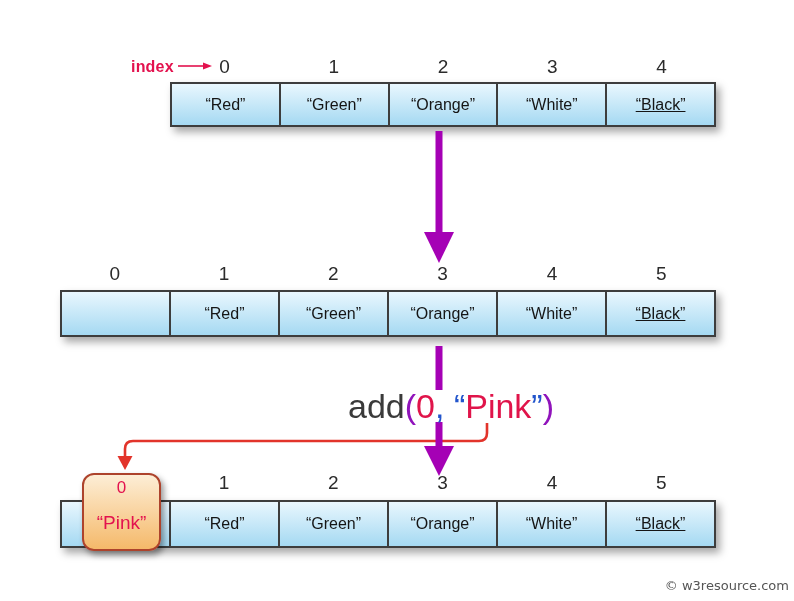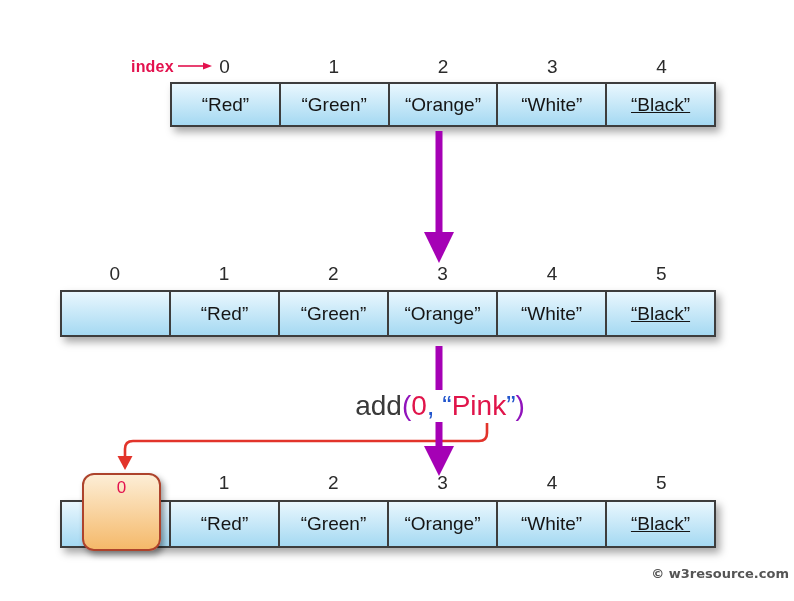--- a/index.html
+++ b/index.html
@@ -19,43 +19,43 @@
   
   .array-row{
     display:flex;
     border:2px solid var(--cell_border);
     background:linear-gradient(var(--cell_gradient_top), var(--cell_gradient_bottom));
     box-shadow:4px 5px 8px rgba(0,0,0,0.35);
     box-sizing:border-box;
   }
   .array-row .cell{
     flex:1;display:flex;align-items:center;justify-content:center;
-    font-size:19px;color:#151515;border-right:2px solid var(--cell_border);
+    font-size:16px;color:#151515;border-right:2px solid var(--cell_border);
     white-space:nowrap;
   }
   .array-row .cell:last-child{border-right:none;text-decoration:underline;}
 
   #top-array{left:170px;top:82px;width:546px;height:45px;}
   #top-index-row{left:170px;top:58px;width:546px;}
   #middle-array{left:60px;top:290px;width:656px;height:47px;}
   #middle-index-row{left:60px;top:265px;width:656px;}
   #bottom-array{left:60px;top:500px;width:656px;height:48px;}
   #bottom-index-row{left:60px;top:474px;width:656px;}
 
   
   #index-pointer-label{
     left:131px;top:58px;font-size:16px;font-weight:bold;
     color:var(--crimson);letter-spacing:0.2px;
   }
 
   
   #operation-call{
-    left:440px;top:390px;transform:translateX(-50%);
+    left:451px;top:390px;transform:translateX(-50%);
     background:#ffffff;padding:0 6px;height:32px;line-height:32px;
-    font-size:28px;white-space:nowrap;
+    font-size:34px;white-space:nowrap;
   }
 
   
   #highlight-box{
     left:82px;top:473px;width:79px;height:78px;box-sizing:border-box;
     border:2px solid var(--highlight_border);border-radius:12px;
     background:linear-gradient(var(--highlight_fill_top), var(--highlight_fill_bottom));
     box-shadow:3px 4px 6px rgba(0,0,0,0.4);
     display:flex;flex-direction:column;
   }
@@ -64,23 +64,22 @@
     font-size:17px;color:var(--crimson);
   }
   #highlight-box .hl-value{
     flex:1;display:flex;align-items:center;justify-content:center;
     font-size:19px;color:var(--crimson);padding-bottom:4px;white-space:nowrap;
   }
 
   #arrow-layer{left:0;top:0;pointer-events:none;}
 
   #copyright{
-    right:5px;bottom:20px;font-size:13px;color:#555555;
+    right:5px;bottom:8px;font-size:13px;color:#555555;
     font-family:"DejaVu Sans", sans-serif;
-    font-weight:bold;
   }
 </style>
 </head>
 <body>
 
 <div class="abs" id="index-pointer-label">index</div>
 
 <div class="abs index-row" id="top-index-row">
     <div class="idx">0</div>
     <div class="idx">1</div>
@@ -149,15 +148,16 @@
   <g>
     <line x1="439" y1="346" x2="439" y2="450" style="stroke:var(--purple_arrow)" stroke-width="7"></line>
     <polygon points="424,446 454,446 439,476" style="fill:var(--purple_arrow)"></polygon>
   </g>
 </svg>
 
 <div class="abs" id="operation-call"><span style="color: rgb(58, 58, 58);">add</span><span style="color: rgb(144, 19, 187);">(</span><span style="color: rgb(224, 20, 74);">0</span><span style="color: rgb(34, 85, 204);">,</span><span style="color: rgb(34, 85, 204);"> “</span><span style="color: rgb(224, 20, 74);">Pink</span><span style="color: rgb(34, 85, 204);">”</span><span style="color: rgb(144, 19, 187);">)</span></div>
 
 <div class="abs" id="highlight-box">
   <div class="hl-index">0</div>
+  <div class="hl-value">“Pink”</div>
 </div>
 
 <div class="abs" id="copyright">© w3resource.com</div>
 
 </body></html>

